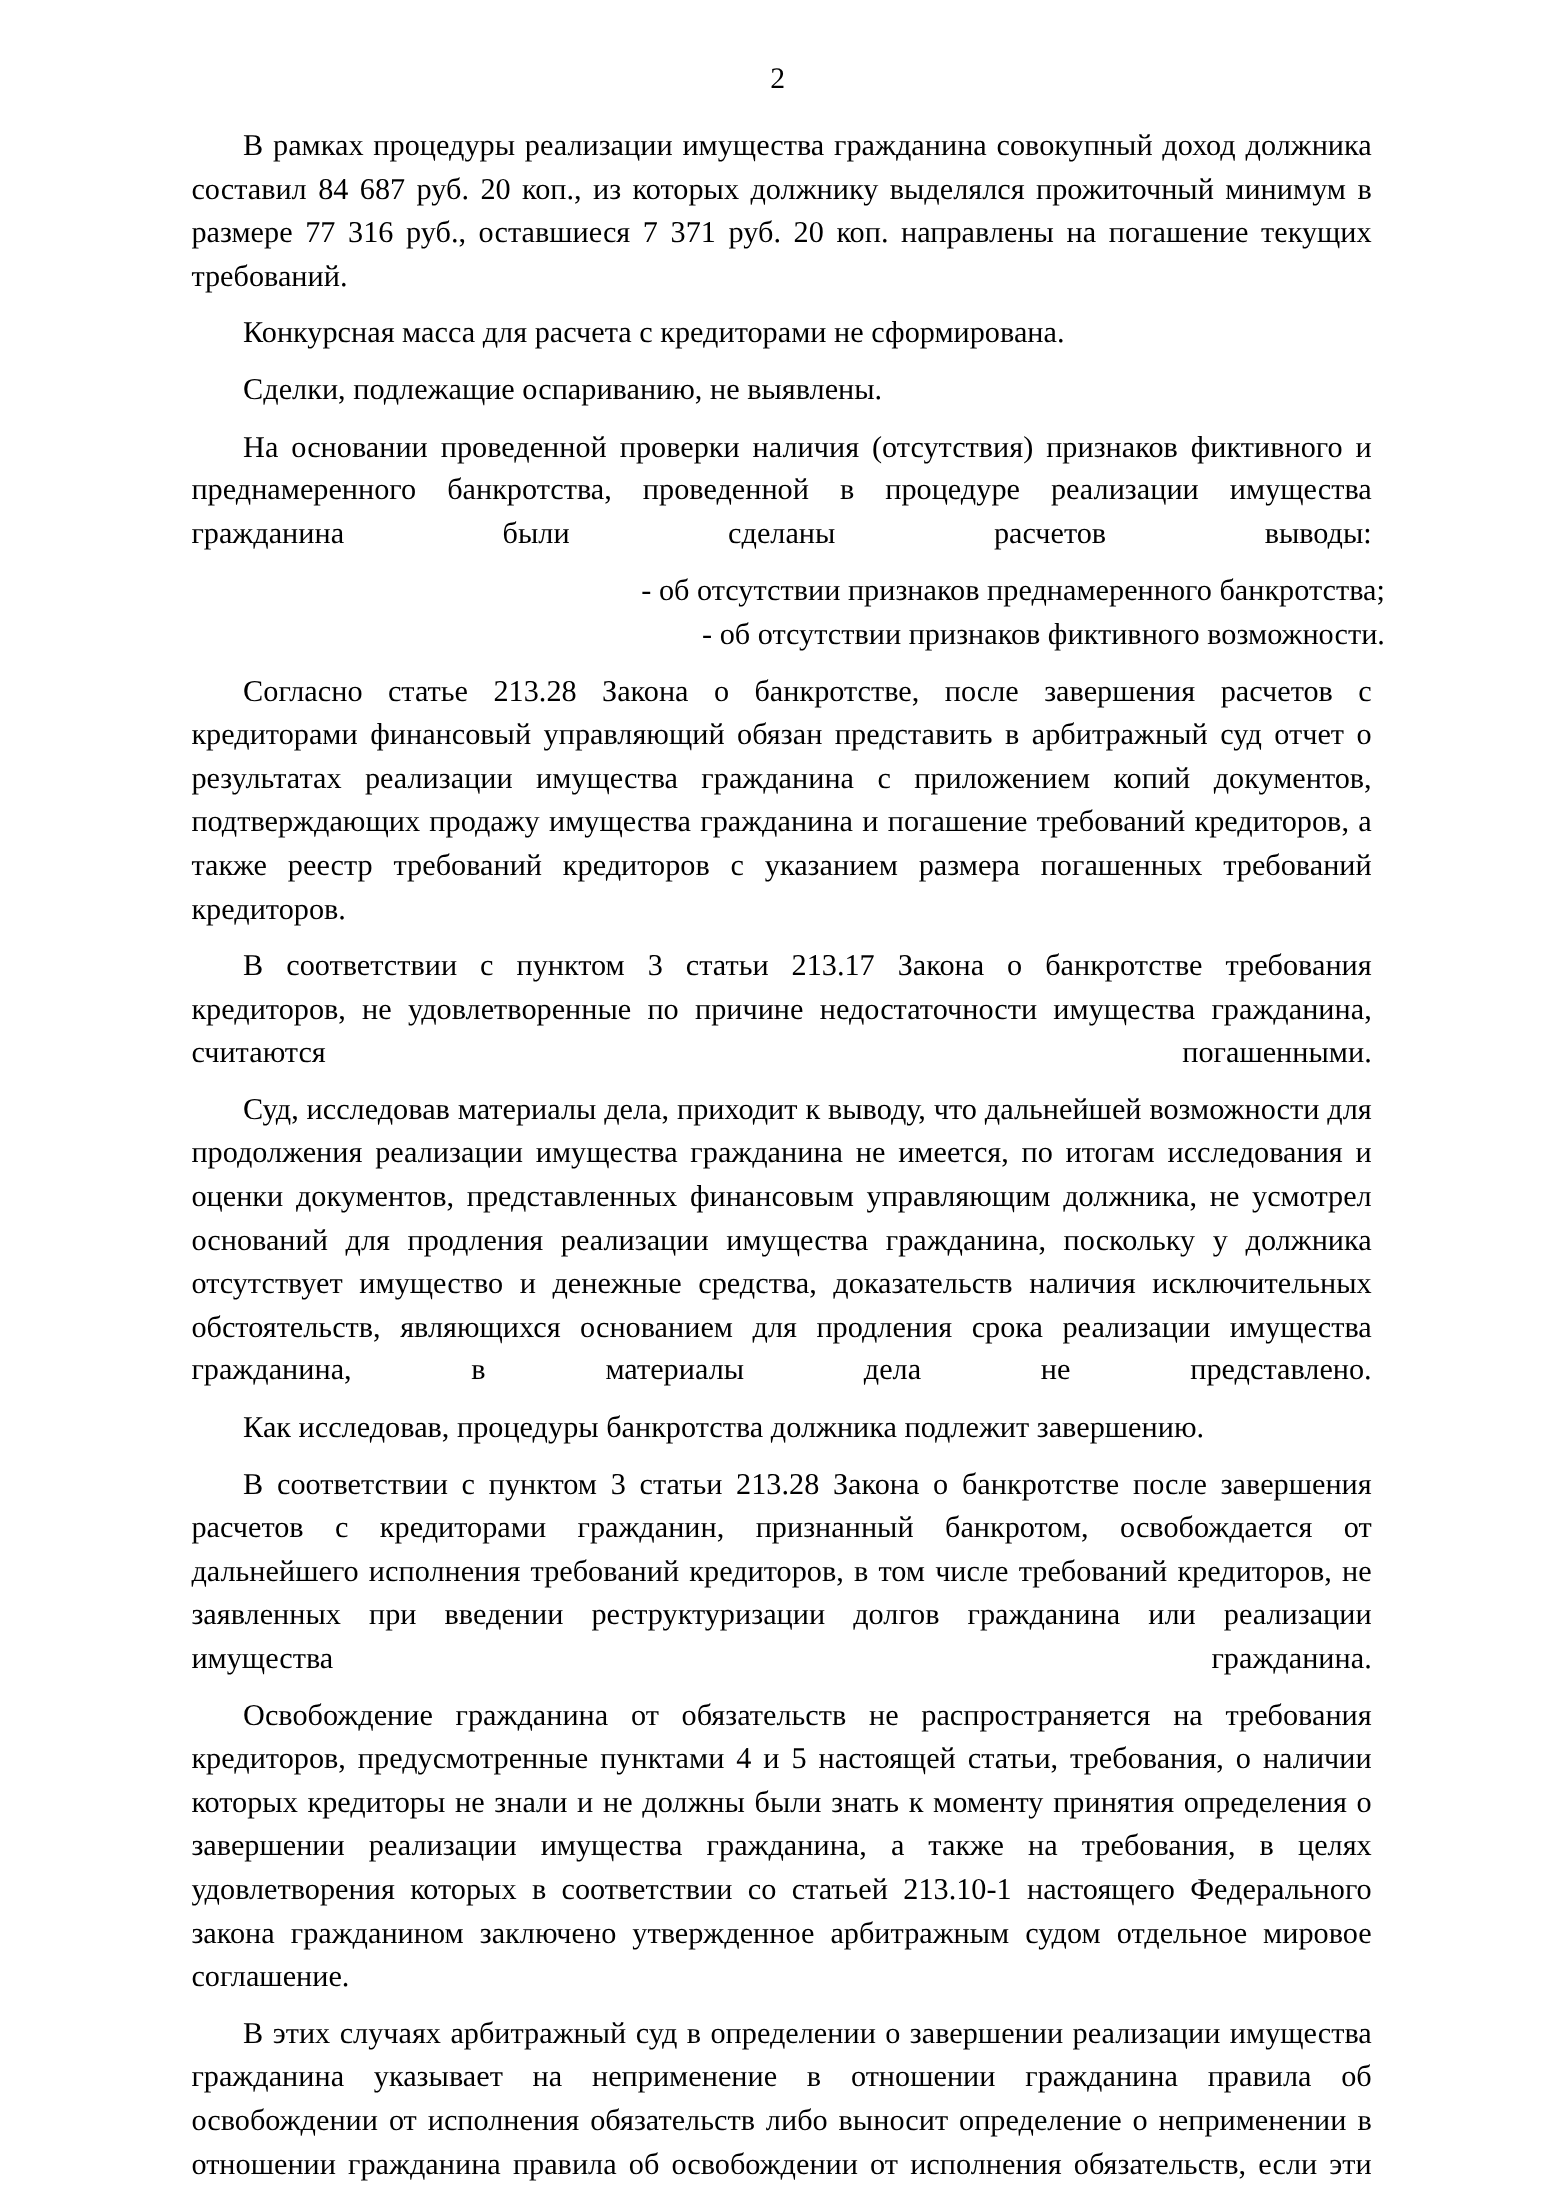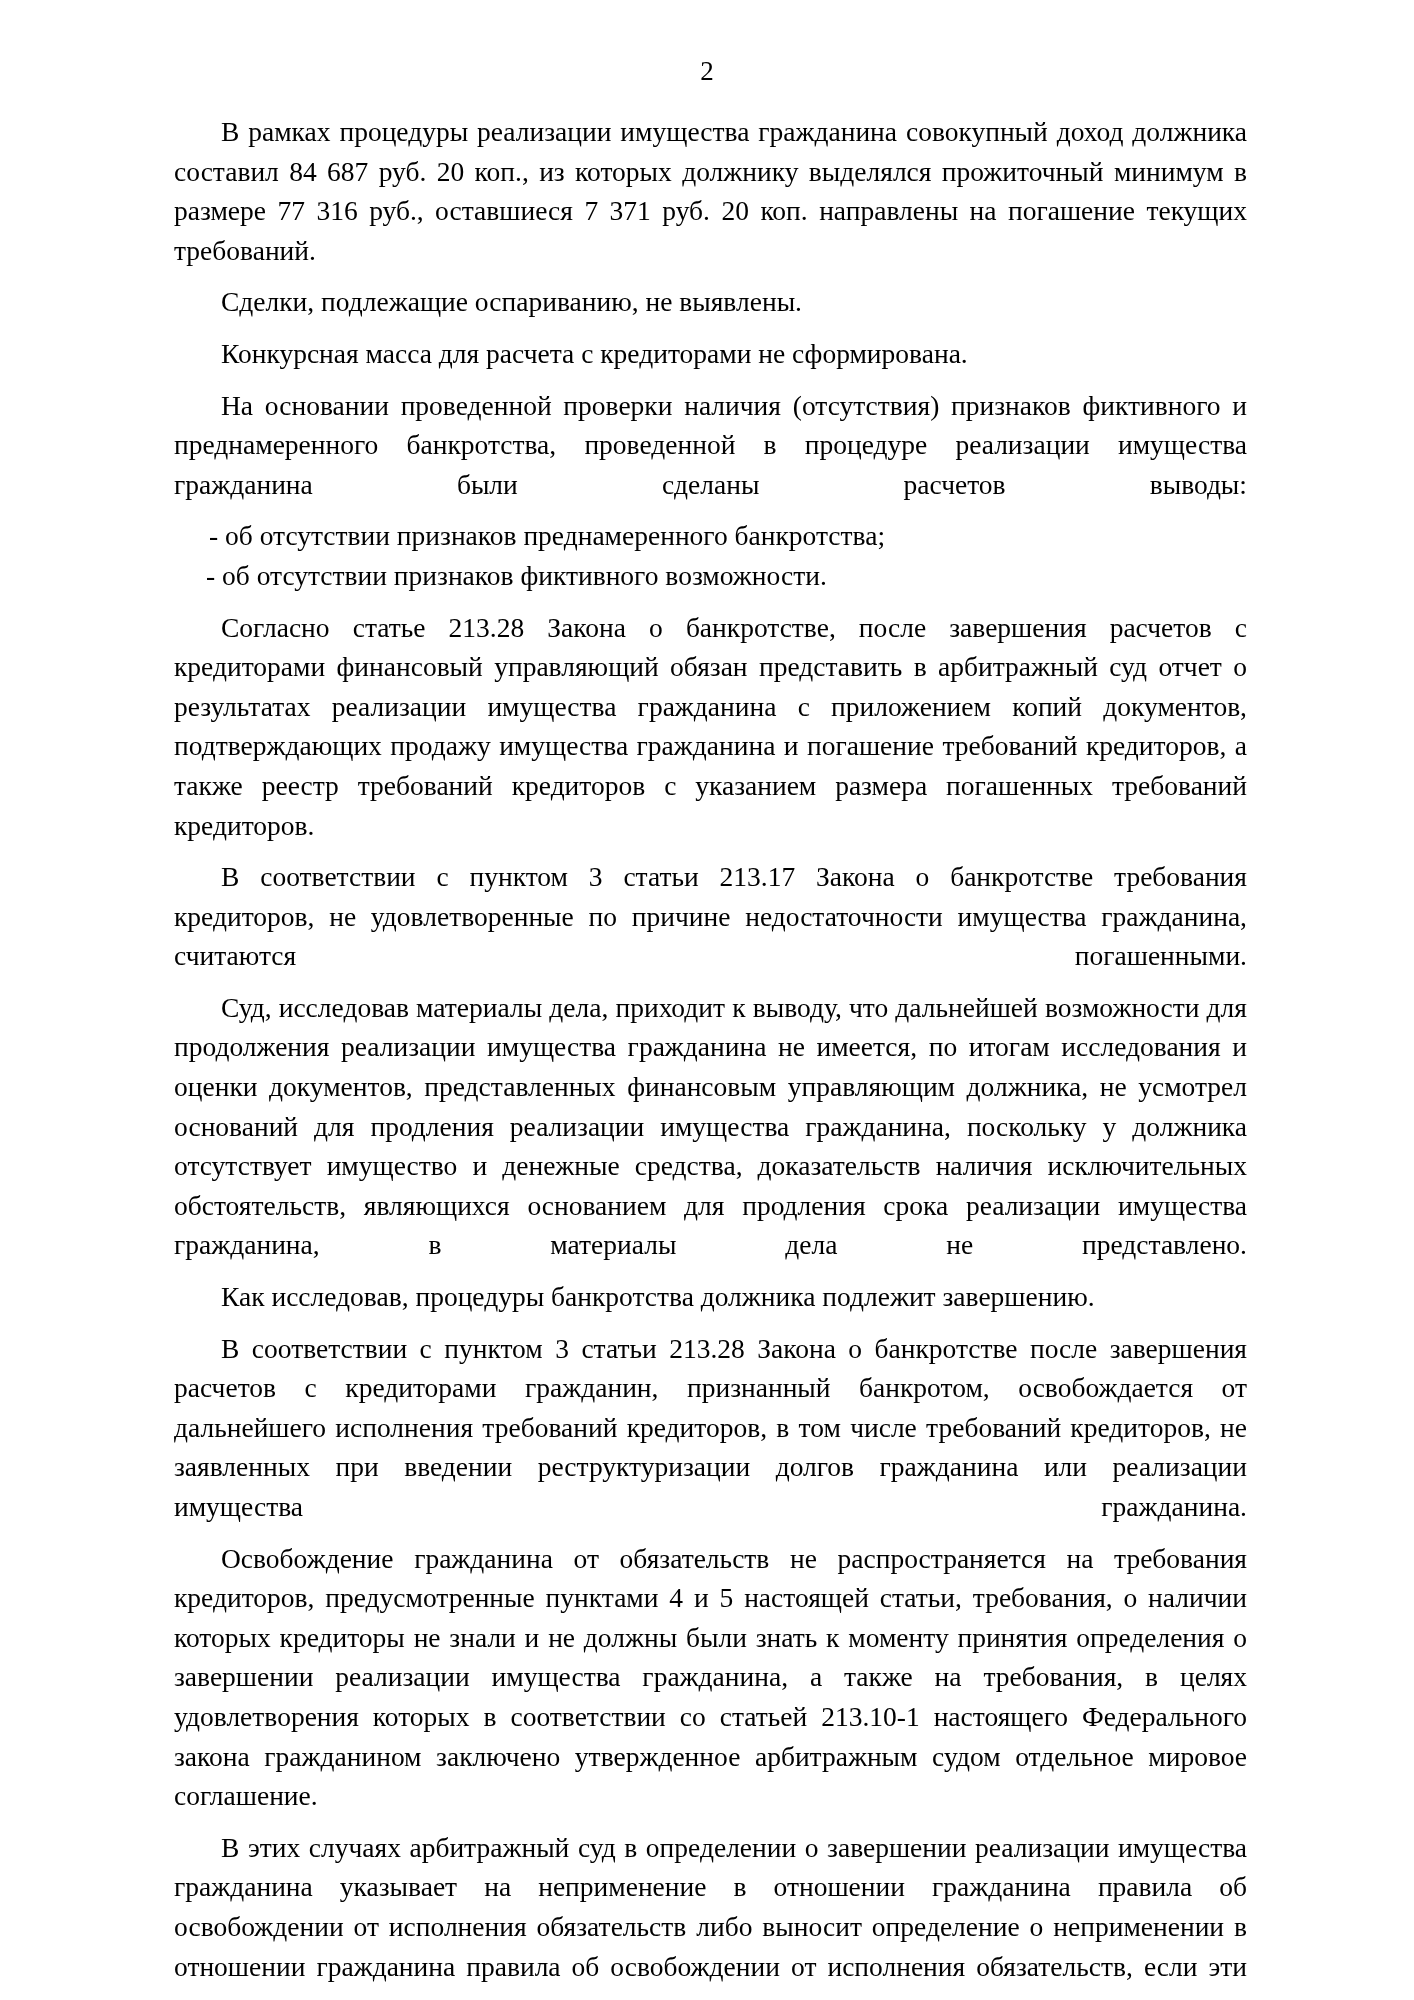--- a/index.html
+++ b/index.html
@@ -49,40 +49,40 @@
     text-align-last: left;
     hyphens: none;
   }
   p.para.last-justified {
     text-align-last: justify;
   }
   p.bullet {
     margin: 0;
     padding: 0;
     text-indent: 47px;
-    text-align: left;
+    text-align: right;
   }
   p.bullet.tight {
     text-indent: 44px;
   }
 </style>
 </head>
 <body>
 
 <div class="page">
 
   <div class="page-number">2</div>
 
   <div class="body-text">
 
     <p class="para last-justified">В рамках процедуры реализации имущества гражданина совокупный доход должника составил 84 687 руб. 20 коп., из которых должнику выделялся прожиточный минимум в размере 77 316 руб., оставшиеся 7 371 руб. 20 коп. направлены на погашение текущих требований.</p>
 
+    <p class="para">Конкурсная масса для расчета с кредиторами не сформирована.</p>
+
     <p class="para">Сделки, подлежащие оспариванию, не выявлены.</p>
-
-    <p class="para">Конкурсная масса для расчета с кредиторами не сформирована.</p>
 
     <p class="para last-justified">На основании проведенной проверки наличия (отсутствия) признаков фиктивного и преднамеренного банкротства, проведенной в процедуре реализации имущества гражданина были сделаны расчетов выводы:</p>
 
     <p class="bullet">- об отсутствии признаков преднамеренного банкротства;</p>
 
     <p class="bullet tight">- об отсутствии признаков фиктивного возможности.</p>
 
 
     <p class="para last-justified">Согласно статье 213.28 Закона о банкротстве, после завершения расчетов с кредиторами финансовый управляющий обязан представить в арбитражный суд отчет о результатах реализации имущества гражданина с приложением копий документов, подтверждающих продажу имущества гражданина и погашение требований кредиторов, а также реестр требований кредиторов с указанием размера погашенных требований кредиторов.</p>
 

